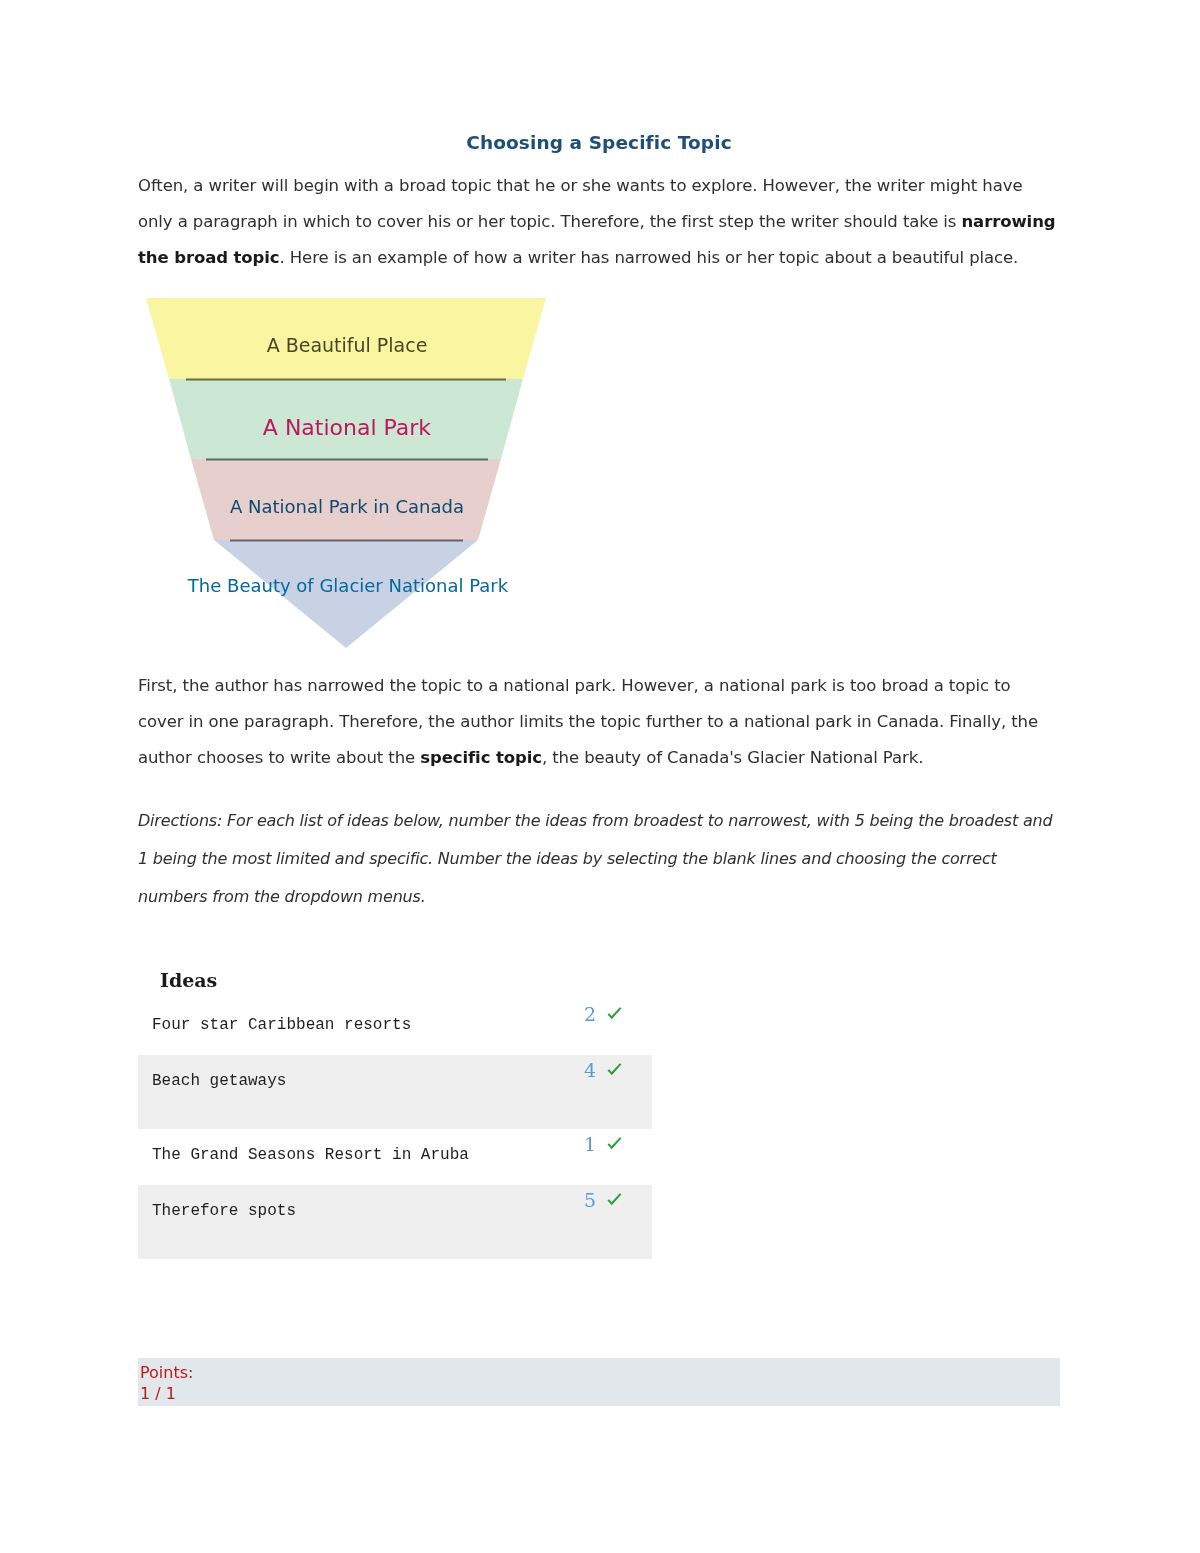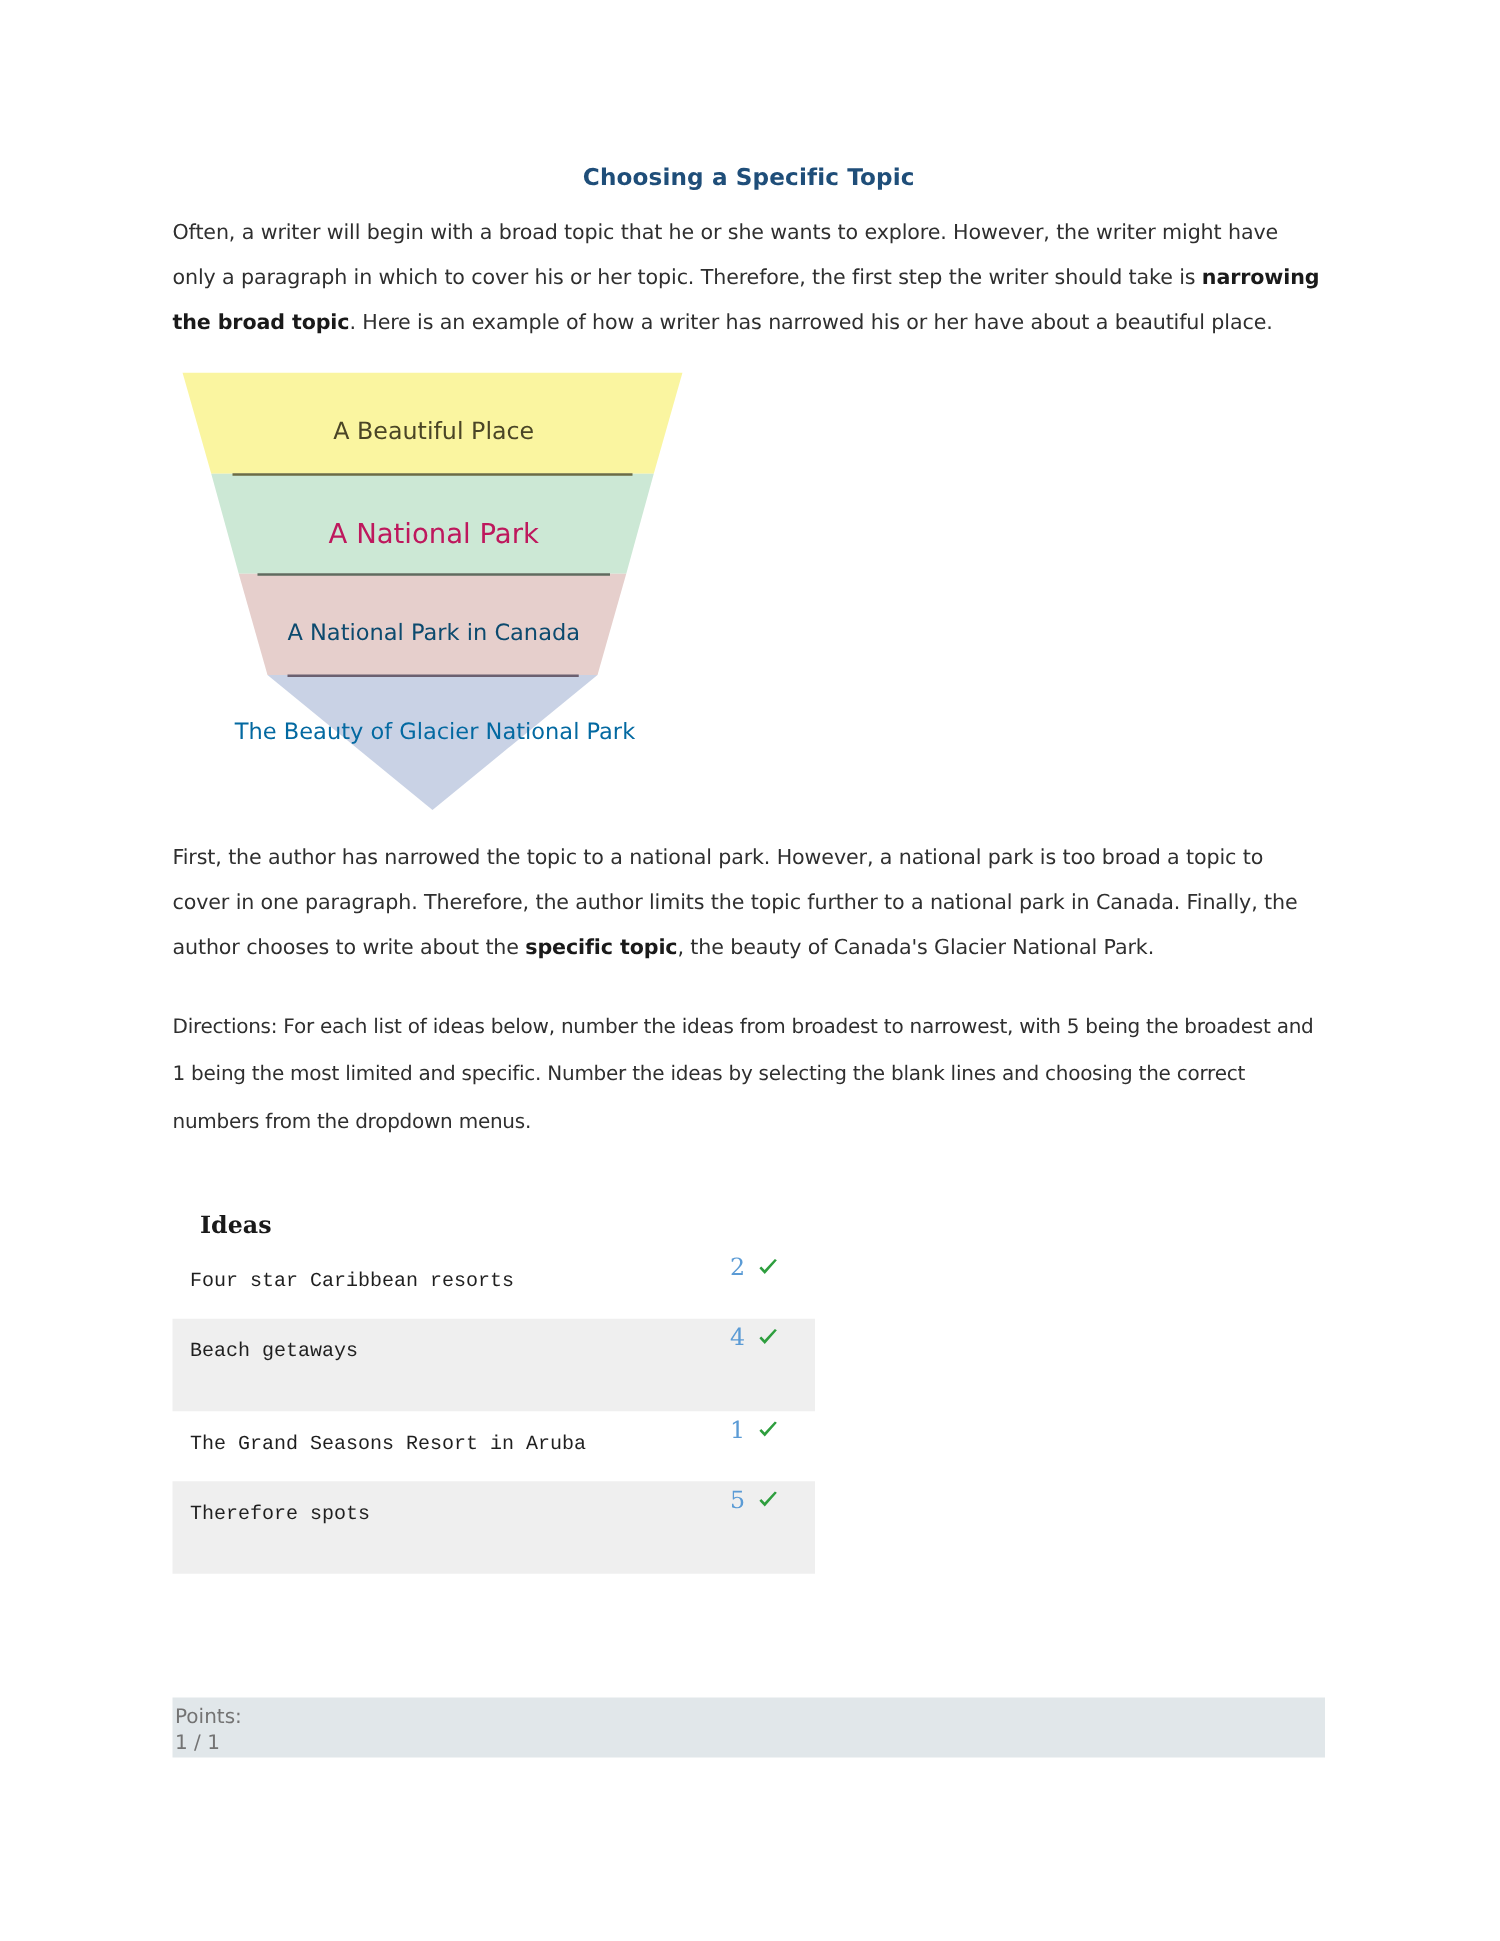--- a/index.html
+++ b/index.html
@@ -54,20 +54,21 @@
     letter-spacing: -0.1px;
   }
   .body-par b { font-weight: bold; color: #1a1a1a; }
 
   .par-after-fig {
     margin-top: 0;
   }
 
   .directions {
     font-family: "DejaVu Sans", sans-serif;
+    font-style: italic;
     font-size: 16px;
     line-height: 38px;
     color: #2f2f2f;
     margin: 26px 0 0 0;
     letter-spacing: -0.2px;
   }
 
   
   .figure {
     position: relative;
@@ -152,34 +153,34 @@
     width: 922px;
     height: 48px;
     background: #e1e7ea;
     padding: 4px 0 0 2px;
     box-sizing: border-box;
   }
   .points-line {
     font-family: "DejaVu Sans", sans-serif;
     font-size: 16px;
     line-height: 21px;
-    color: #737373;
+    color: #b91c1c;
     display: block;
   }
 </style>
 </head>
 <body>
 
 <div class="page">
 
   <div class="content">
 
     <h2 class="section-heading">Choosing a Specific Topic</h2>
 
-    <p class="body-par"><span>Often, a writer will begin with a broad topic that he or she wants to explore. However, the writer might have only a paragraph in which to cover his or her topic. Therefore, the first step the writer should take is </span><b>narrowing the broad topic</b><span>. Here is an example of how a writer has narrowed his or her have about a beautiful place.</span></p>
+    <p class="body-par"><span>Often, a writer will begin with a broad topic that he or she wants to explore. However, the writer might have only a paragraph in which to cover his or her topic. Therefore, the first step the writer should take is </span><b>narrowing the broad topic</b><span>. Here is an example of how a writer has narrowed his or her topic about a beautiful place.</span></p>
 
     <div class="figure">
       <svg class="funnel-svg" width="420" height="360" viewBox="0 0 420 360">
 
         <polygon points="8,0 408,0 385,81 31,81" fill="#faf5a0"></polygon>
 
         <polygon points="31,81 385,81 363,161 53,161" fill="#cce8d5"></polygon>
 
         <polygon points="53,161 363,161 340,242 76,242" fill="#e6cfcc"></polygon>
 

